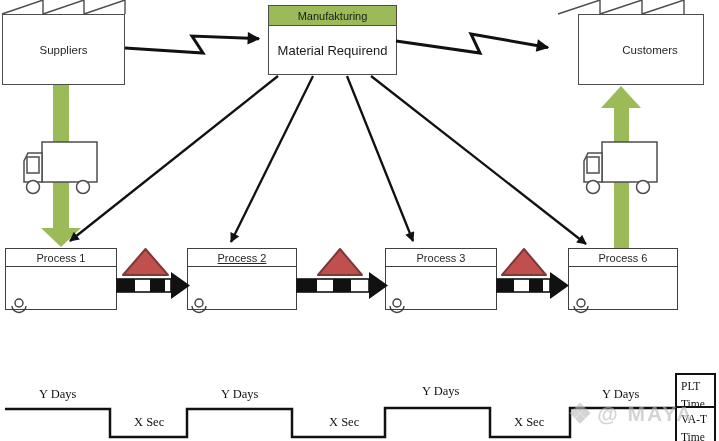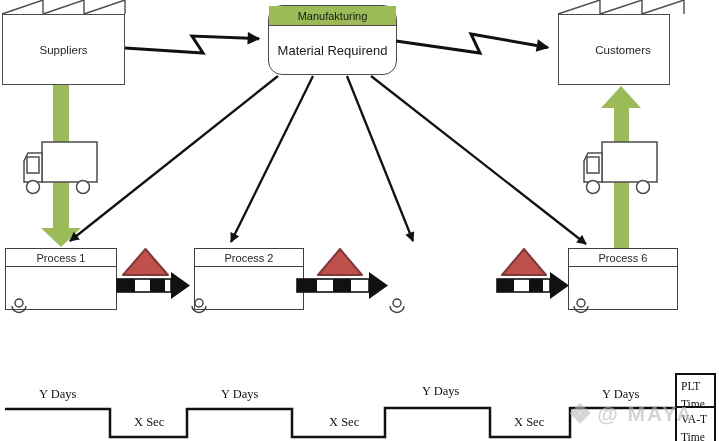--- a/index.html
+++ b/index.html
@@ -2,31 +2,31 @@
 <html><head>
 <meta charset="utf-8">
 <style>
   html,body{margin:0;padding:0;background:#fff;}
   #stage{position:relative;width:719px;height:441px;background:#fff;overflow:hidden;
          font-family:"Liberation Sans",sans-serif;color:#262626;}
   .box{position:absolute;background:#fff;border:1.4px solid #4d4d4d;box-sizing:border-box;}
   .box-label{display:flex;align-items:center;justify-content:center;width:100%;height:100%;
              font-size:11.5px;}
   #suppliers{left:2px;top:14px;width:123px;height:71px;}
-  #customers{left:558px;top:14px;width:112px;height:71px;padding-left:18px;}
-  #manufacturing{left:268px;top:5px;width:129px;height:70px;border-radius:14px;}
+  #customers{left:578px;top:14px;width:126px;height:71px;padding-left:18px;}
+  #manufacturing{left:268px;top:5px;width:129px;height:70px;}
   #mfg-header{height:19px;background:#9bbb59;border-bottom:1.4px solid #4d4d4d;
               display:flex;align-items:center;justify-content:center;font-size:11px;color:#1a1a1a;}
   #mfg-body{height:49px;display:flex;align-items:center;justify-content:center;
             font-size:13px;color:#1a1a1a;}
   .process{position:absolute;top:248px;height:62px;background:#fff;border:1.4px solid #3f3f3f;
            box-sizing:border-box;}
   .process-title{height:17px;border-bottom:1.2px solid #3f3f3f;display:flex;align-items:center;
                  justify-content:center;font-size:11px;}
-  #p1{left:5px;width:112px;}  #p2{left:194px;width:110px;}
+  #p1{left:5px;width:112px;}  #p2{left:187px;width:110px;text-decoration:underline;}
   #p3{left:385px;width:112px;} #p4{left:568px;width:110px;}
   svg.overlay{position:absolute;left:0;top:0;pointer-events:none;}
   .tl-label{position:absolute;font-family:"Liberation Serif",serif;font-size:12.5px;color:#111;
             white-space:nowrap;}
   #plt-box{position:absolute;left:675px;top:373px;width:41px;height:68px;box-sizing:border-box;
            border-top:2.2px solid #111;border-left:2.2px solid #111;border-right:2.2px solid #111;
            font-family:"Liberation Serif",serif;font-size:11.5px;line-height:18px;color:#111;}
   #plt-cell{height:33px;border-bottom:2.2px solid #111;box-sizing:border-box;padding:2px 0 0 4px;}
   #vat-cell{padding:2px 0 0 4px;}
   #watermark{position:absolute;left:568px;top:398px;display:flex;align-items:center;gap:5px;
@@ -50,20 +50,23 @@
 
   <div class="box" id="customers">
     <div class="box-label">Customers</div>
   </div>
 
   <div class="process" id="p1">
     <div class="process-title">Process 1</div>
   </div>
   <div class="process" id="p2">
     <div class="process-title">Process 2</div>
+  </div>
+  <div class="process" id="p3">
+    <div class="process-title">Process 3</div>
   </div>
   <div class="process" id="p4">
     <div class="process-title">Process 6</div>
   </div>
 
   <svg class="overlay" width="719" height="441" viewBox="0 0 719 441">
     <defs>
       <marker id="ah" viewBox="0 0 10 10" refX="9" refY="5" markerWidth="4.6" markerHeight="4.2" orient="auto">
         <path d="M0,0 L10,5 L0,10 z" fill="#111"></path>
       </marker>

